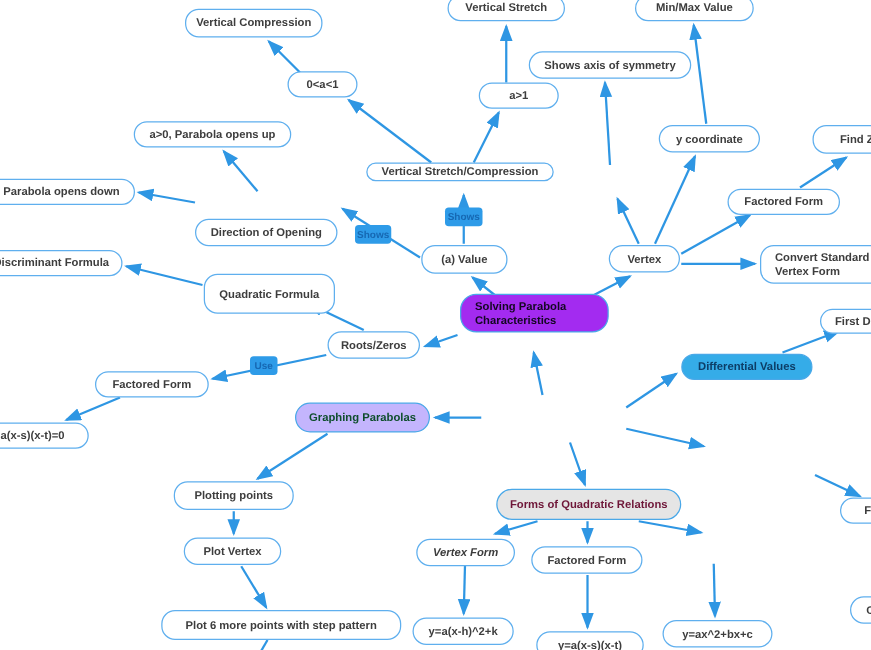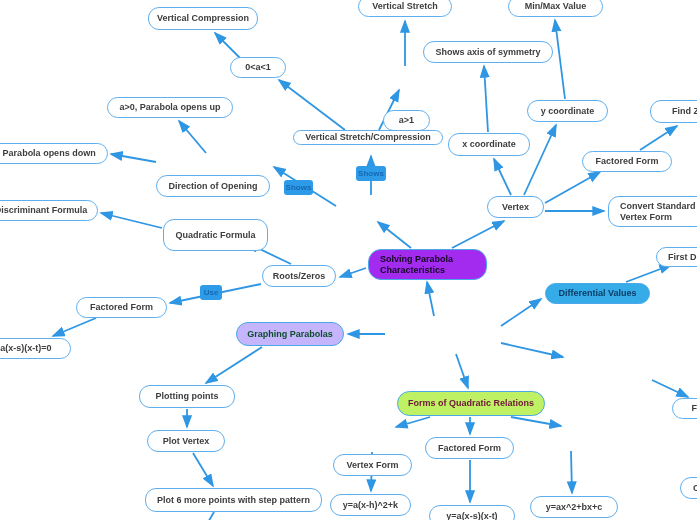--- a/index.html
+++ b/index.html
@@ -16,21 +16,21 @@
     display:flex;align-items:center;justify-content:center;text-align:center;
     white-space:nowrap;padding:0 6px;line-height:1.2;
   }
   .node.ml{white-space:normal;justify-content:flex-start;text-align:left;padding:3px 11px;}
   .node.purple{background:#a32bf0;border-color:#4aa8e8;color:#140722;border-radius:13px;}
   .node.green{background:#c4b5fd;border-color:#4aa8e8;color:#0e4d2c;border-radius:12px;}
   .node.black{background:#0c0c0c;border-color:#2e96e3;color:#f5f5f5;border-radius:17px;
     font-family:"DejaVu Sans Mono",monospace;font-weight:normal;font-size:8.5px;}
   .node.blue{background:#35ace8;border-color:#4aa8e8;color:#0d3d66;border-radius:12px;}
   .node.yellow{background:#f6e96a;border-color:#4aa8e8;color:#57573b;border-radius:14px;}
-  .node.pink{background:#bef264;border-color:#4aa8e8;color:#6e1638;border-radius:13px;}
+  .node.pink{background:#e5e5e5;border-color:#4aa8e8;color:#6e1638;border-radius:13px;}
   .edge-label{
     position:absolute;z-index:3;box-sizing:border-box;
     background:#2e9be8;border-radius:3px;color:#1668b3;
     font-size:8px;font-weight:bold;display:flex;align-items:center;justify-content:center;
   }
 </style>
 </head>
 <body>
 
 <div id="canvas">
@@ -80,45 +80,45 @@
     <line class="edge" x1="372" y1="452" x2="371" y2="491" marker-end="url(#ah)"></line>
     <line class="edge" x1="470" y1="460" x2="470" y2="502" marker-end="url(#ah)"></line>
     <line class="edge" x1="571" y1="451" x2="572" y2="493" marker-end="url(#ah)"></line>
   </svg>
 
   <div class="node" style="left:148px;top:7px;width:110px;height:23px;">Vertical Compression</div>
   <div class="node" style="left:358px;top:-4px;width:94px;height:21px;">Vertical Stretch</div>
   <div class="node" style="left:508px;top:-4px;width:95px;height:21px;">Min/Max Value</div>
   <div class="node" style="left:423px;top:41px;width:130px;height:22px;">Shows axis of symmetry</div>
   <div class="node" style="left:230px;top:57px;width:56px;height:21px;">0&lt;a&lt;1</div>
-  <div class="node" style="left:383px;top:66px;width:47px;height:21px;margin-top:44px;">a&gt;1</div>
+  <div class="node" style="left:383px;top:66px;width:64px;height:21px;">a&gt;1</div>
   <div class="node" style="left:527px;top:100px;width:81px;height:22px;">y coordinate</div>
   <div class="node" style="left:650px;top:100px;width:90px;height:23px;">Find Zeros</div>
   <div class="node" style="left:107px;top:97px;width:126px;height:21px;">a&gt;0, Parabola opens up</div>
-  <div class="node" style="left:448px;top:133px;width:82px;height:23px;">x coordinate</div>
   <div class="node" style="left:293px;top:130px;width:150px;height:15px;">Vertical Stretch/Compression</div>
   <div class="node" style="left:-30px;top:143px;width:138px;height:21px;">a&lt;0, Parabola opens down</div>
   <div class="node" style="left:582px;top:151px;width:90px;height:21px;">Factored Form</div>
   <div class="node" style="left:156px;top:154px;width:114px;height:22px;margin-top:21px;">Direction of Opening</div>
   <div class="node" style="left:487px;top:196px;width:57px;height:22px;">Vertex</div>
   <div class="node ml" style="left:608px;top:196px;width:125px;height:31px;">Convert Standard to Vertex Form</div>
+  <div class="node" style="left:337px;top:196px;width:69px;height:23px;">(a) Value</div>
   <div class="node" style="left:-16px;top:200px;width:114px;height:21px;">Discriminant Formula</div>
   <div class="node" style="left:163px;top:219px;width:105px;height:32px;">Quadratic Formula</div>
   <div class="node" style="left:262px;top:265px;width:74px;height:22px;">Roots/Zeros</div>
   <div class="node" style="left:76px;top:297px;width:91px;height:21px;">Factored Form</div>
   <div class="node" style="left:-19px;top:338px;width:90px;height:21px;">a(x-s)(x-t)=0</div>
   <div class="node" style="left:656px;top:247px;width:95px;height:20px;">First Differences</div>
-  <div class="node purple ml" style="left:368px;top:249px;width:119px;height:31px;">Solving Parabola Characteristics</div>
+  <div class="node purple ml" style="left:368px;top:235px;width:119px;height:31px;">Solving Parabola Characteristics</div>
   <div class="node green" style="left:236px;top:322px;width:108px;height:24px;">Graphing Parabolas</div>
   <div class="node blue" style="left:545px;top:283px;width:105px;height:21px;">Differential Values</div>
   <div class="node pink" style="left:397px;top:391px;width:148px;height:25px;">Forms of Quadratic Relations</div>
   <div class="node" style="left:139px;top:385px;width:96px;height:23px;">Plotting points</div>
   <div class="node" style="left:147px;top:430px;width:78px;height:22px;">Plot Vertex</div>
-  <div class="node" style="left:145px;top:488px;width:177px;height:24px;">Plot 6 more points with step pattern</div>
-  <div class="node" style="left:333px;top:454px;width:79px;height:22px;">Vertex Form</div>
+  <div class="node" style="left:129px;top:488px;width:192px;height:24px;">Plot 6 more points with step pattern</div>
+  <div class="node" style="left:333px;top:431px;width:79px;height:22px;font-style:italic;">Vertex Form</div>
   <div class="node" style="left:425px;top:437px;width:89px;height:22px;">Factored Form</div>
   <div class="node" style="left:330px;top:494px;width:81px;height:22px;">y=a(x-h)^2+k</div>
   <div class="node" style="left:429px;top:505px;width:86px;height:22px;">y=a(x-s)(x-t)</div>
   <div class="node" style="left:530px;top:496px;width:88px;height:22px;">y=ax^2+bx+c</div>
   <div class="node" style="left:672px;top:398px;width:85px;height:21px;">Find Zeros</div>
   <div class="node" style="left:680px;top:477px;width:125px;height:22px;justify-content:flex-start;padding-left:12px;">Completing the Square</div>
 
   <div class="edge-label" style="left:356px;top:166px;width:30px;height:15px;">Shows</div>
   <div class="edge-label" style="left:284px;top:180px;width:29px;height:15px;">Shows</div>
   <div class="edge-label" style="left:200px;top:285px;width:22px;height:15px;">Use</div>

